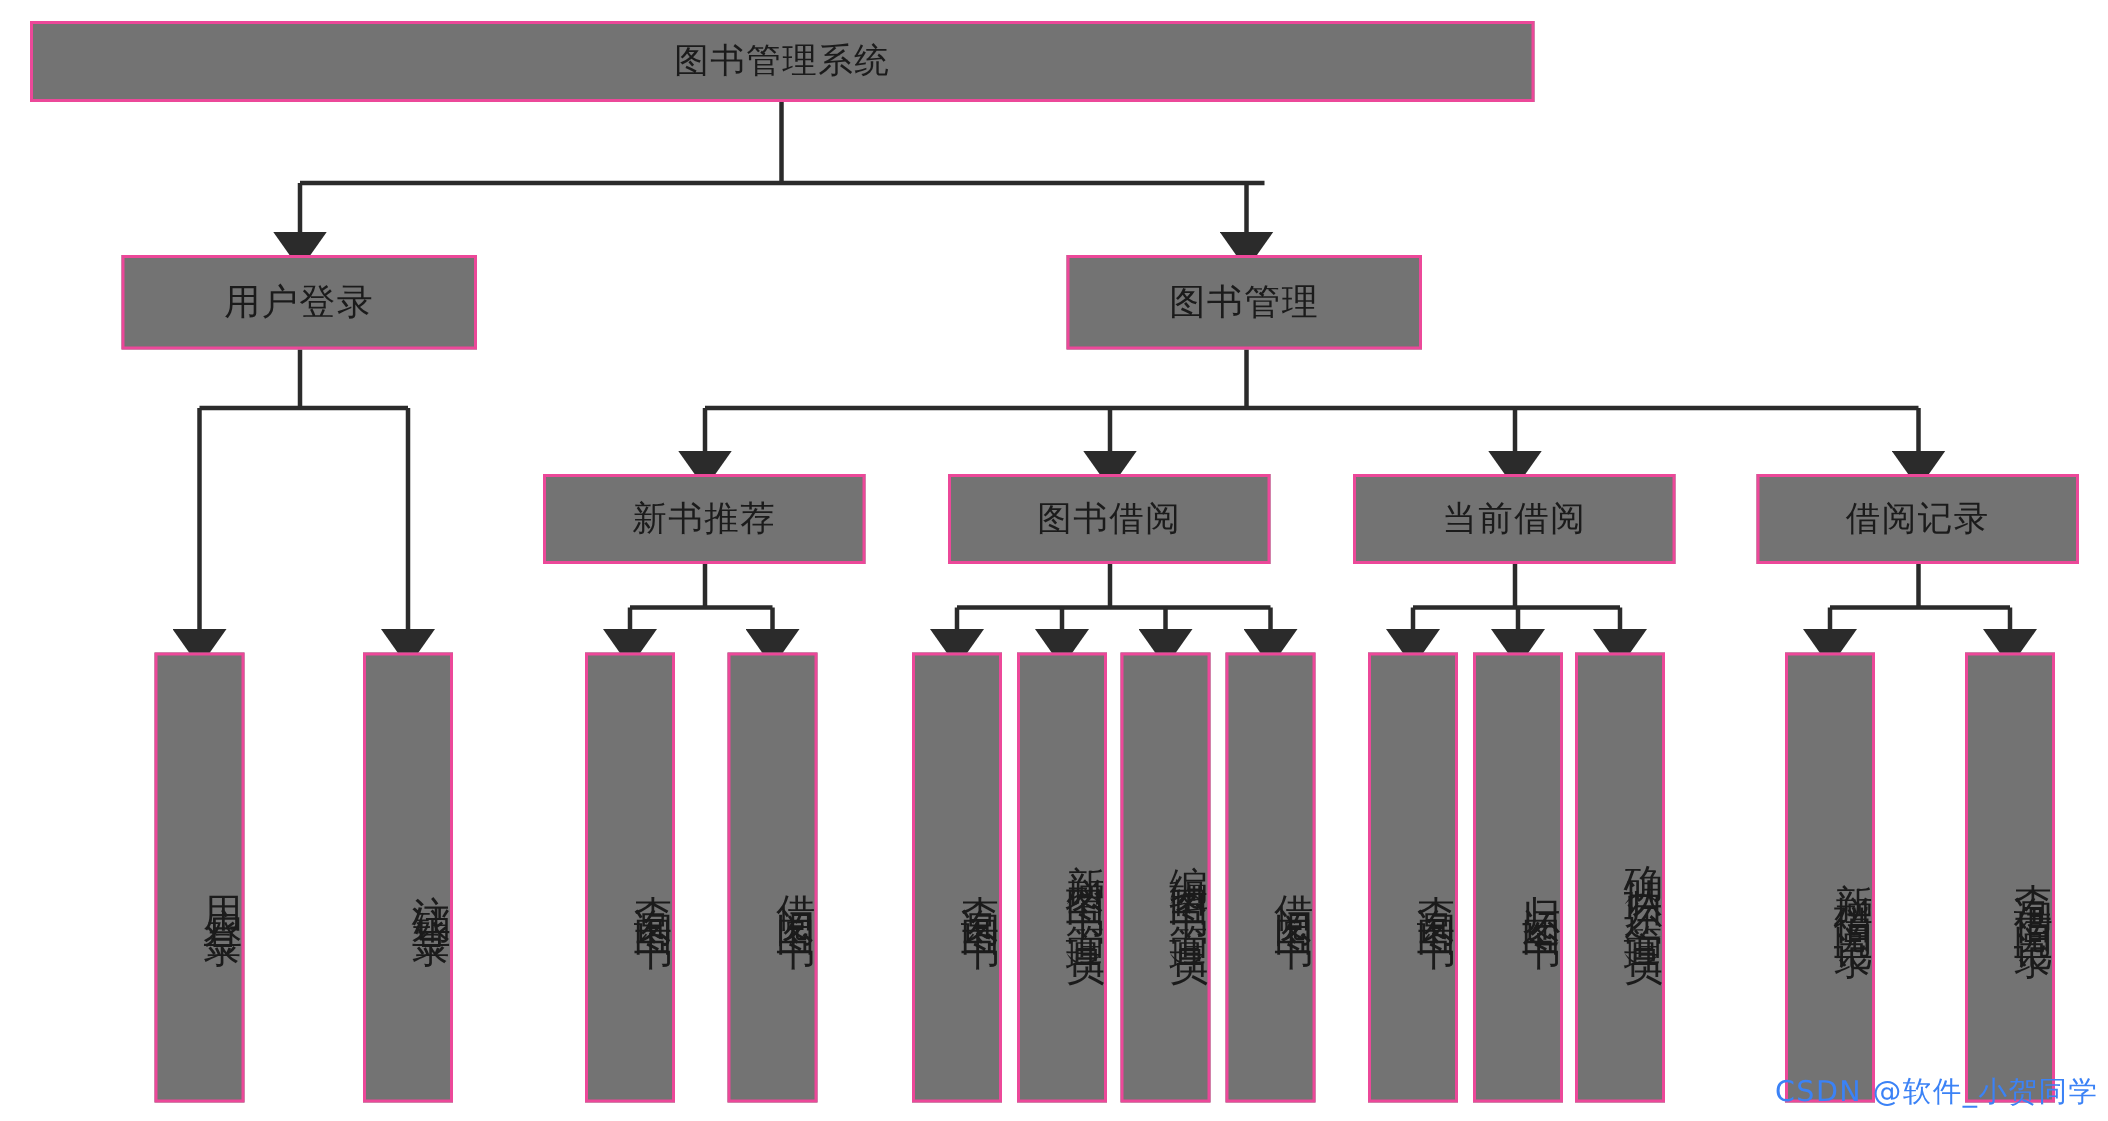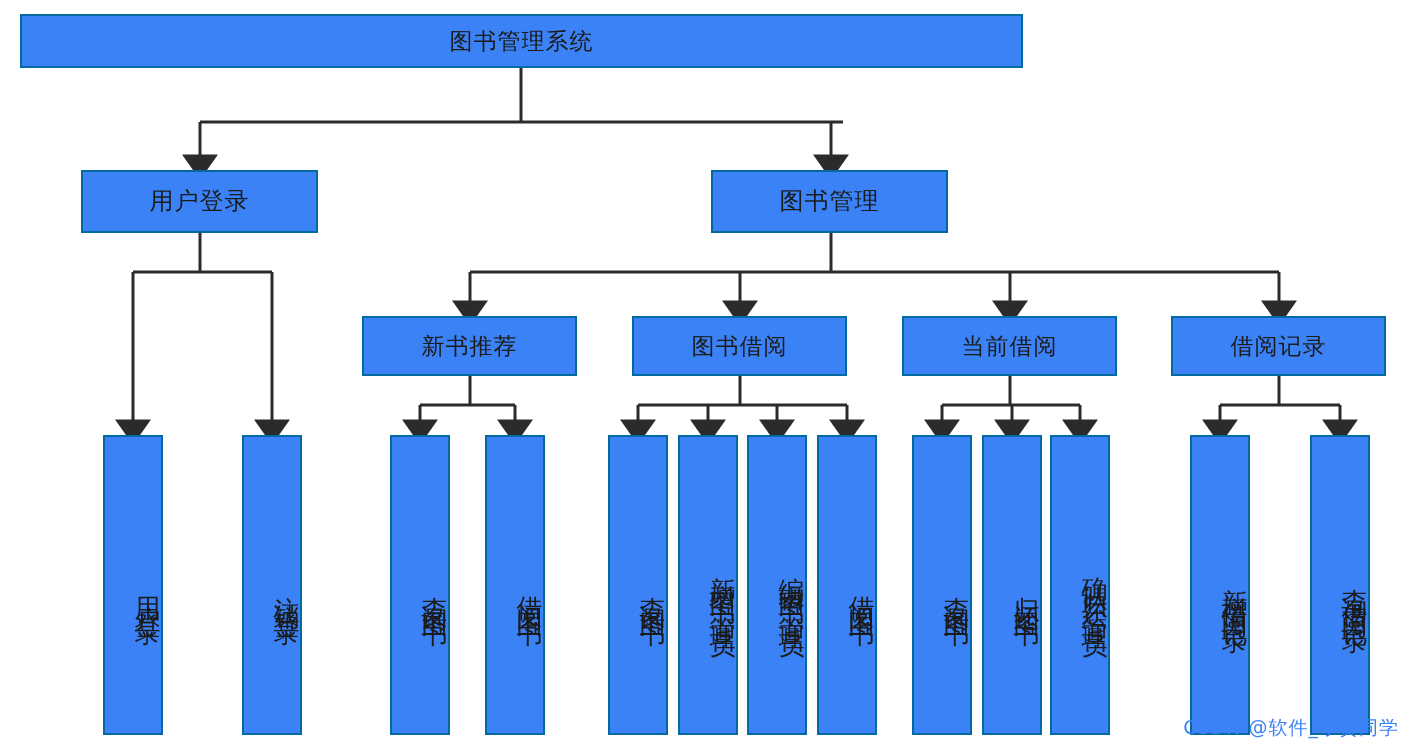--- a/index.html
+++ b/index.html
@@ -18,22 +18,22 @@
   svg#edges{
     position:absolute;
     left:0; top:0;
     width:1405px;
     height:747px;
     pointer-events:none;
   }
   .node{
     position:absolute;
     box-sizing:border-box;
-    border:2px solid #0369a1;
-    background:#3b82f6;
+    border:2px solid #ec4899;
+    background:#737373;
     display:flex;
     align-items:center;
     justify-content:center;
     text-align:center;
     color:#1b1b1b;
     z-index:2;
   }
   .node .label{
     display:block;
     line-height:1.22;
@@ -137,21 +137,21 @@
   </div>
 
   <div class="node horiz lvl1" style="left:711px; top:170px; width:237px; height:63px;">
     <span class="label">图书管理</span>
   </div>
 
   <div class="node horiz" style="left:362px; top:316px; width:215px; height:60px;">
     <span class="label">新书推荐</span>
   </div>
 
-  <div class="node horiz" style="left:632px; top:316px; width:215px; height:60px;">
+  <div class="node horiz" style="left:632px; top:316px; width:215px; height:60px;font-family:Liberation Serif, serif;">
     <span class="label">图书借阅</span>
   </div>
 
   <div class="node horiz" style="left:902px; top:316px; width:215px; height:60px;">
     <span class="label">当前借阅</span>
   </div>
 
   <div class="node horiz" style="left:1171px; top:316px; width:215px; height:60px;">
     <span class="label">借阅记录</span>
   </div>

